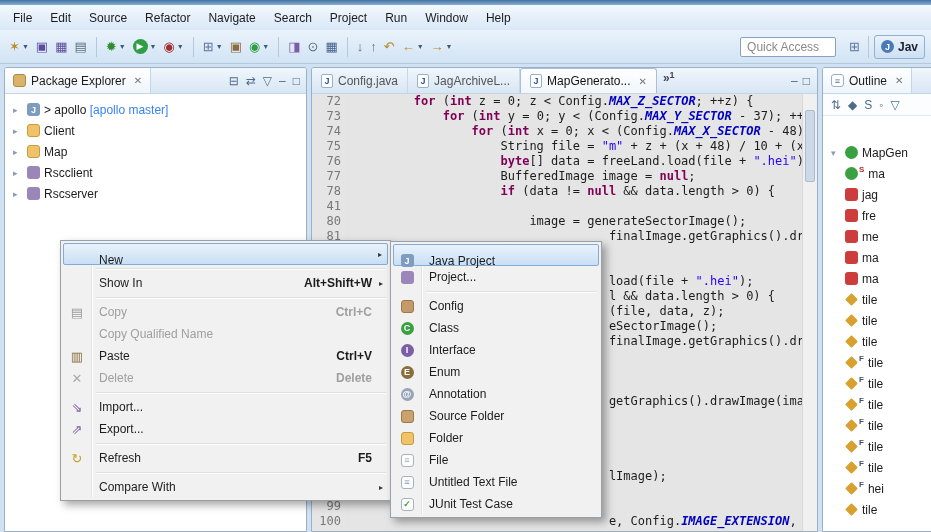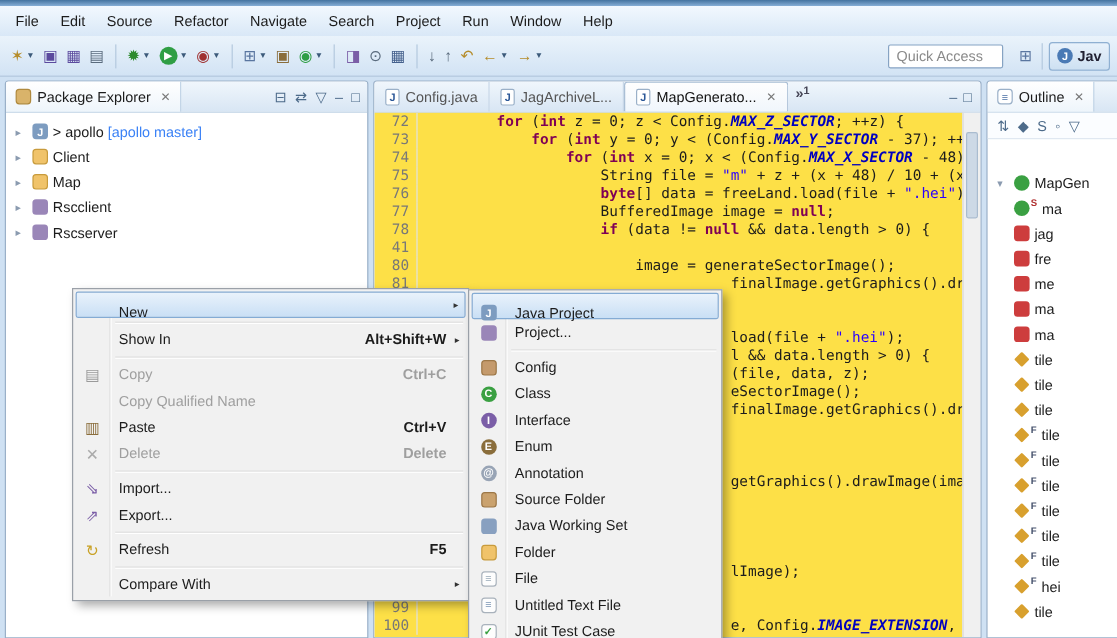--- a/index.html
+++ b/index.html
@@ -41,21 +41,21 @@
   .gicon{font-size:13px;line-height:1;flex:none;}
   .omark{font-size:8px;font-weight:bold;align-self:flex-start;margin:2px 0 0 -3px;}
   
   .etabwrap{display:flex;align-items:stretch;}
   .etab{display:flex;align-items:center;gap:5px;padding:0 9px;color:#555;border-right:1px solid #c9d8e8;white-space:nowrap;}
   .etab.active{background:linear-gradient(#fefefe,#f0f6fc);border:1px solid #aabfd5;border-bottom:none;border-radius:3px 3px 0 0;color:#111;}
   .overflow{display:flex;align-items:flex-start;padding:3px 6px;color:#445;font-weight:bold;}
   .ocount{font-size:9px;margin-top:-1px;}
   .winbtns{margin-left:auto;display:flex;gap:5px;padding:0 7px;align-items:center;color:#4d6b8a;}
   .ebody{position:absolute;top:26px;left:0;right:0;bottom:0;}
-  .codewrap{position:absolute;inset:0 15px 0 0;overflow:hidden;font-family:"DejaVu Sans Mono",monospace;font-size:12px;background:#fde047;}
+  .codewrap{position:absolute;inset:0 15px 0 0;overflow:hidden;font-family:"DejaVu Sans Mono",monospace;font-size:12px;background:#e5e5e5;}
   .cline{display:flex;height:15px;line-height:15px;}
   .lnum{flex:none;width:36px;text-align:right;padding-right:6px;color:#787878;border-right:1px solid #e2e2e2;}
   .ctext{white-space:pre;padding-left:8px;}
   .tk-k{color:#7f0055;font-weight:bold;}
   .tk-s{color:#2a00ff;}
   .tk-f{color:#0000c0;font-style:italic;font-weight:bold;}
   .vscroll{position:absolute;top:0;right:0;bottom:0;width:15px;background:#f0f0f0;border-left:1px solid #d8d8d8;}
   .thumb{position:absolute;top:16px;left:2px;right:2px;height:72px;background:#cdd9e6;border:1px solid #aabccf;border-radius:2px;}
   
   .vtools{height:22px;display:flex;align-items:center;justify-content:flex-start;gap:7px;padding:0 8px;border-bottom:1px solid #e0e8f1;background:#fbfdff;}
@@ -599,26 +599,20 @@
       <span class="mlabel">Annotation</span>
     </div>
     <div class="mrow">
       <span class="micon">
         <span class="chip " style="background: rgb(202, 162, 110); border: 1px solid rgb(156, 119, 71); color: rgb(255, 255, 255);"></span>
       </span>
       <span class="mlabel">Source Folder</span>
     </div>
     <div class="mrow">
       <span class="micon">
-        <span class="chip " style="background: rgb(136, 160, 192); color: rgb(255, 255, 255);"></span>
-      </span>
-      <span class="mlabel">Java Working Set</span>
-    </div>
-    <div class="mrow">
-      <span class="micon">
         <span class="chip " style="background: rgb(240, 195, 106); border: 1px solid rgb(200, 155, 60); color: rgb(255, 255, 255);"></span>
       </span>
       <span class="mlabel">Folder</span>
     </div>
     <div class="mrow">
       <span class="micon">
         <span class="chip " style="background: rgb(253, 253, 253); border: 1px solid rgb(169, 178, 188); color: rgb(154, 171, 184);">≡</span>
       </span>
       <span class="mlabel">File</span>
     </div>

